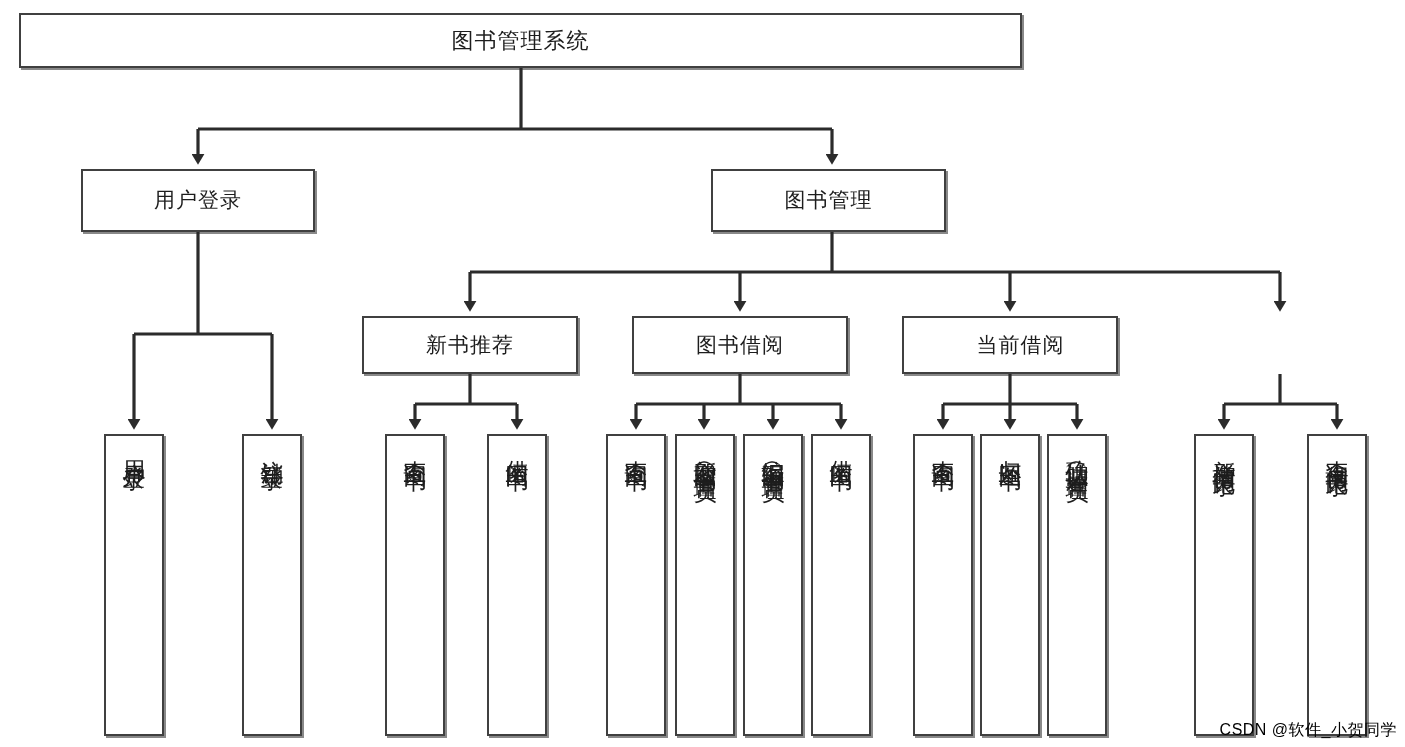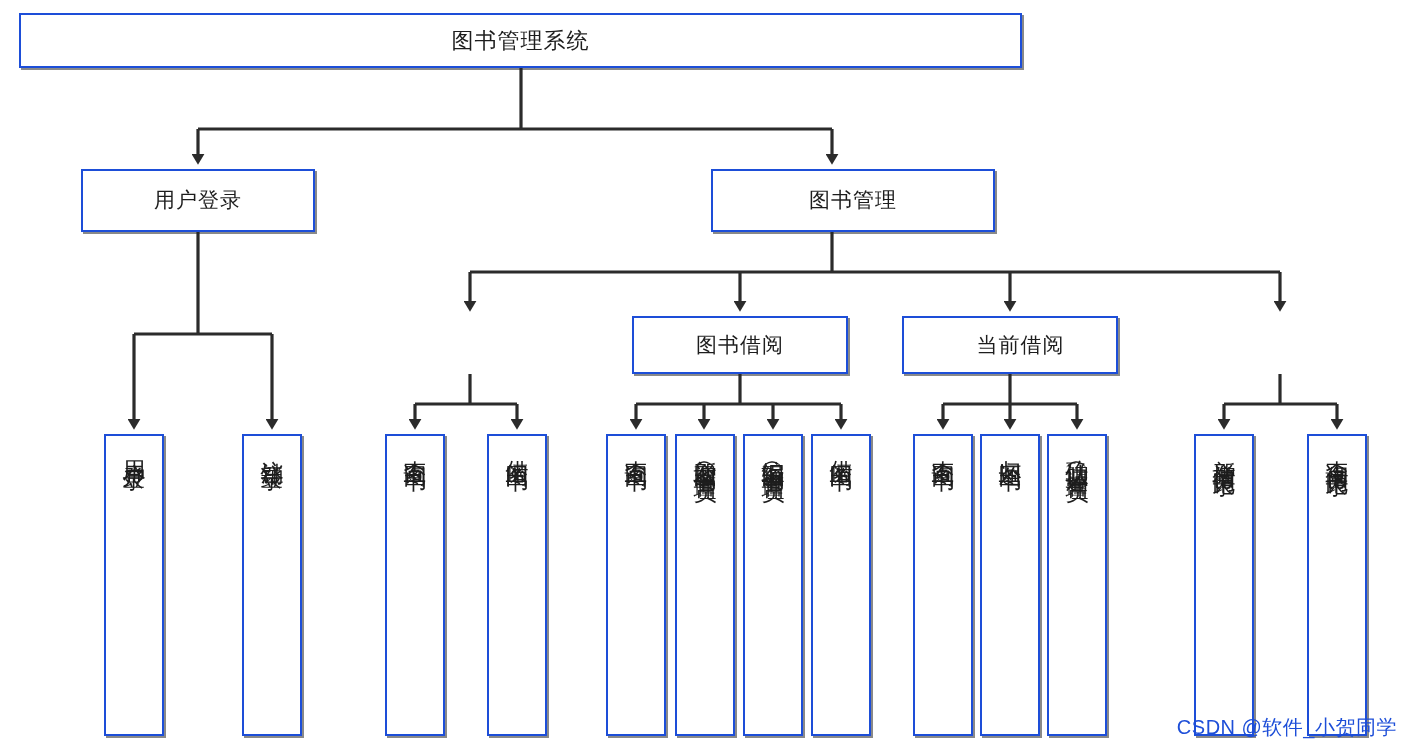--- a/index.html
+++ b/index.html
@@ -19,21 +19,21 @@
   #wires{
     position:absolute;
     left:0; top:0;
     width:1405px; height:747px;
     pointer-events:none;
   }
   .node{
     position:absolute;
     box-sizing:border-box;
     background:#ffffff;
-    border:2px solid #1d4ed8;
+    border:2px solid #404040;
     box-shadow:2px 2px 0 rgba(40,40,40,0.55);
     display:flex;
     align-items:center;
     justify-content:center;
     z-index:2;
   }
   .node .label{
     font-size:21px;
     line-height:1.15;
     letter-spacing:1px;
@@ -57,22 +57,22 @@
     font-size:23px;
     line-height:1.08;
     letter-spacing:3px;
     white-space:nowrap;
     height:auto;
   }
   .watermark{
     position:absolute;
     right:8px;
     bottom:6px;
-    font-size:20px;
-    color:#1d4ed8;
+    font-size:16px;
+    color:#000000;
     letter-spacing:0.5px;
     z-index:5;
     white-space:nowrap;
   }
 </style>
 </head>
 <body>
 
 <div id="canvas">
 
@@ -127,24 +127,27 @@
   </svg>
 
   <div class="node root" style="left:19px; top:13px; width:1003px; height:55px;">
     <span class="label">图书管理系统</span>
   </div>
 
   <div class="node level2" style="left:81px; top:169px; width:234px; height:63px;">
     <span class="label">用户登录</span>
   </div>
 
-  <div class="node level2" style="left:711px; top:169px; width:284px; height:63px;">
+  <div class="node level2" style="left:711px; top:169px; width:235px; height:63px;">
     <span class="label">图书管理</span>
   </div>
 
+  <div class="node level3" style="left:362px; top:316px; width:216px; height:58px;">
+    <span class="label">新书推荐</span>
+  </div>
 
   <div class="node level3" style="left:632px; top:316px; width:216px; height:58px;">
     <span class="label">图书借阅</span>
   </div>
 
   <div class="node level3" style="left:902px; top:316px; width:216px; height:58px;padding-left:21px;">
     <span class="label">当前借阅</span>
   </div>
 
 

